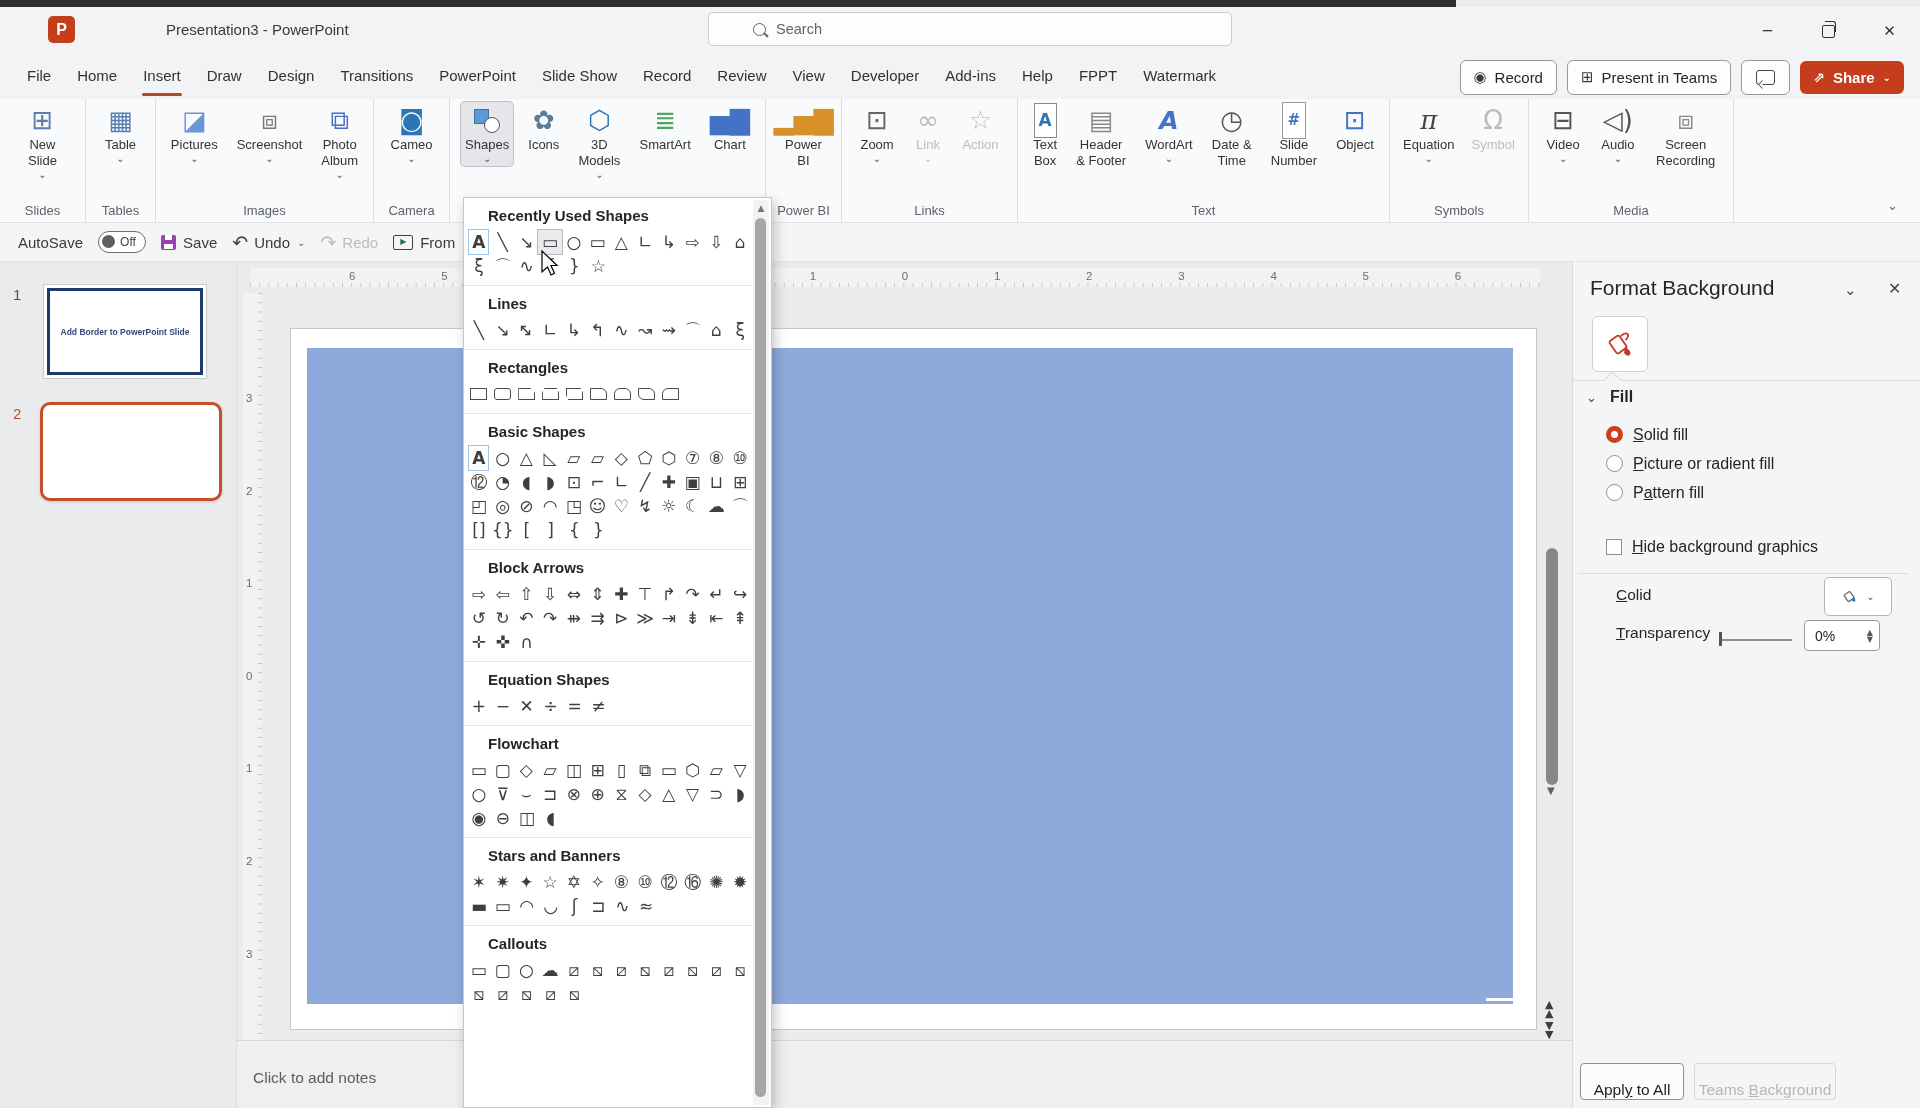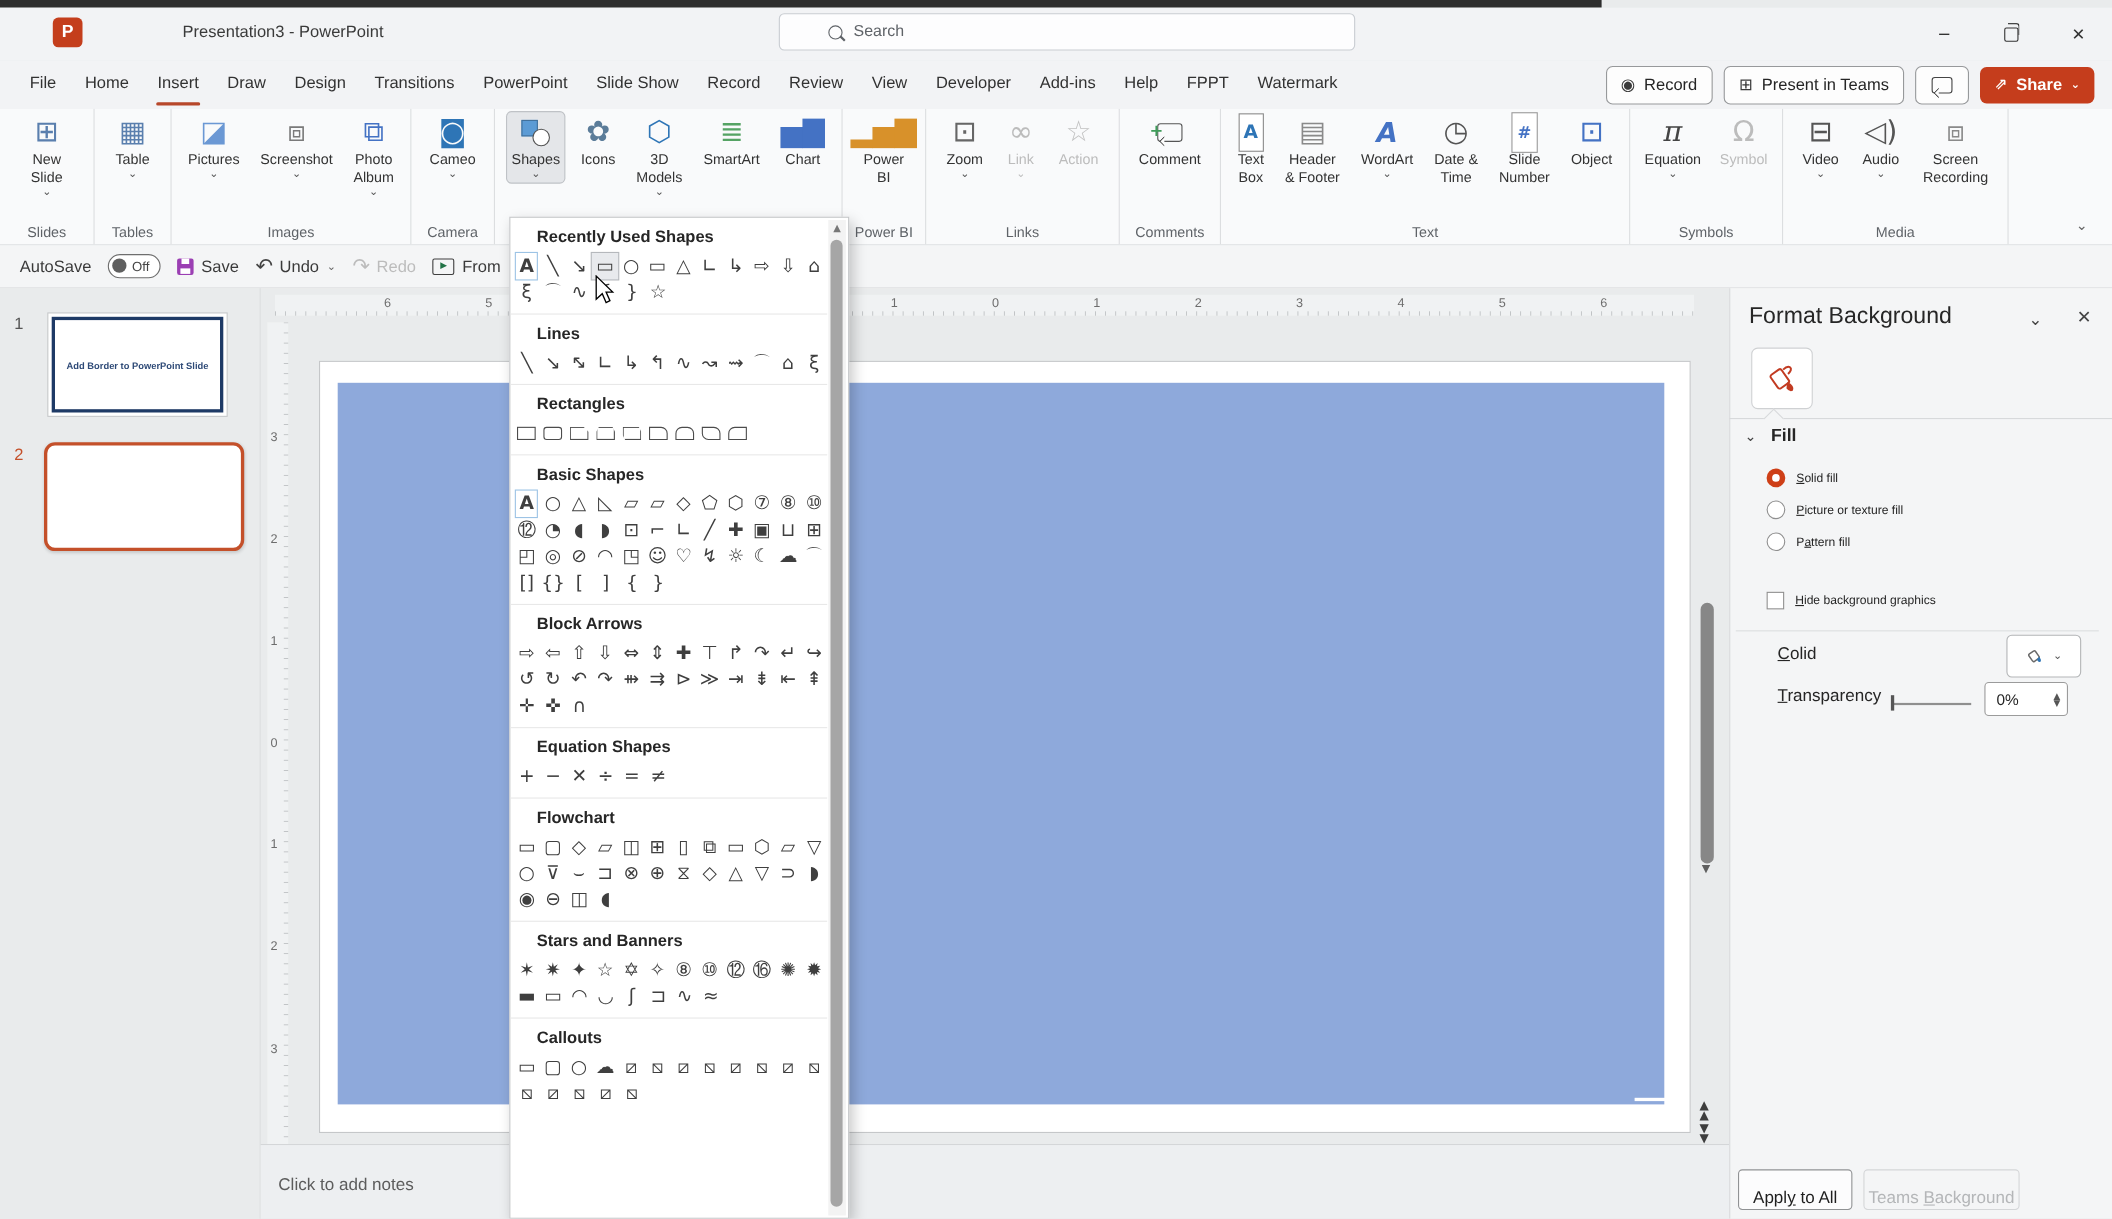--- a/index.html
+++ b/index.html
@@ -114,21 +114,21 @@
     display:flex;align-items:center;justify-content:center}
   #fp-tabline{left:1572px;top:380px;width:348px;height:1px;background:#d7d9db}
   #fp-notch{left:1606px;top:374px;width:12px;height:12px;background:#f4f5f6;border-top:1px solid #d7d9db;
     border-left:1px solid #d7d9db;transform:rotate(45deg)}
   #fill-chev{left:1586px;top:390px;font-size:13px;color:#444}
   #fill-title{left:1610px;top:388px;font-size:16px;font-weight:700;color:#262626}
   #fill-options{left:1606px;top:420px;width:300px}
   .fopt{height:29px;display:flex;align-items:center}
   .radio{width:17px;height:17px;border:1.5px solid #8f8f8f;border-radius:50%;background:#fff;box-sizing:border-box}
   .radio.sel{border:5px solid #ce3f17}
-  .flabel{margin-left:10px;font-size:11px;color:#252525}
+  .flabel{margin-left:10px;font-size:16px;color:#252525}
   #hide-row{left:1606px;top:538px;display:flex;align-items:center}
   .checkbox{width:16px;height:16px;border:1.5px solid #8f8f8f;background:#fff;box-sizing:border-box}
   #fp-div1{left:1578px;top:573px;width:330px;height:1px;background:#dcdee0}
   .plabel{font-size:15.5px;color:#252525}
   u{text-decoration:underline}
   #color-btn{left:1824px;top:577px;width:66px;height:37px;background:#fff;border:1px solid #b3b5b7;border-radius:5px;
     display:flex;align-items:center;justify-content:center;gap:7px}
   #transp-track{left:1720px;top:639px;width:72px;height:2px;background:#8f8f8f}
   #transp-handle{left:1719px;top:632px;width:3px;height:14px;background:#555}
   #transp-spin{left:1804px;top:620px;width:76px;height:31px;background:#fff;border:1px solid #9b9b9b;border-radius:4px;
@@ -360,31 +360,20 @@
           </div>
           <div class="rbtn dis">
             <div class="ric">
               <span style="color: rgb(194, 194, 194);">☆</span>
             </div>
             <div class="rlabel">Action</div>
           </div>
         </div>
         <div class="rglabel">Links</div>
       </div>
-      <div class="rgroup" style="width: 92px;">
-        <div class="rbtns">
-          <div class="rbtn">
-            <div class="ric">
-              <span class="cbubble"></span>
-            </div>
-            <div class="rlabel">Comment</div>
-          </div>
-        </div>
-        <div class="rglabel">Comments</div>
-      </div>
       <div class="rgroup" style="width: 372px;">
         <div class="rbtns">
           <div class="rbtn">
             <div class="ric">
               <span class="tbx">A</span>
             </div>
             <div class="rlabel">Text
 Box</div>
           </div>
           <div class="rbtn">
@@ -563,21 +552,21 @@
 <div class="abs" id="fp-notch"></div>
 <div class="abs glyph" id="fill-chev">⌄</div>
 <div class="abs" id="fill-title">Fill</div>
 <div class="abs" id="fill-options">
     <div class="fopt">
       <span class="radio sel"></span>
       <span class="flabel"><span></span><u>S</u><span>olid fill</span></span>
     </div>
     <div class="fopt">
       <span class="radio"></span>
-      <span class="flabel"><span></span><u>P</u><span>icture or texture fill</span></span>
+      <span class="flabel"><span></span><u>P</u><span>icture or radient fill</span></span>
     </div>
     <div class="fopt">
       <span class="radio"></span>
       <span class="flabel"><span>P</span><u>a</u><span>ttern fill</span></span>
     </div>
   </div>
 <div class="abs" id="hide-row">
   <span class="checkbox"></span>
   <span class="flabel"><span></span><u>H</u><span>ide background graphics</span></span>
 </div>

